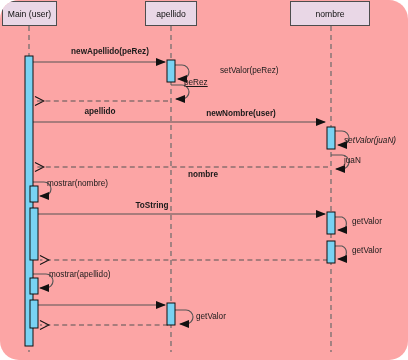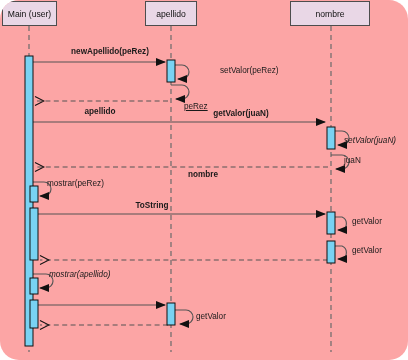--- a/index.html
+++ b/index.html
@@ -116,37 +116,37 @@
   </div>
 
   <div class="header-box" style="left:290px;top:1px;width:80px;height:25px;">
     <span>nombre</span>
   </div>
 
   <div class="lbl center" style="left:110px;top:47px;">newApellido(peRez)</div>
 
   <div class="lbl" style="left:184px;top:66px;margin-left:36px;">setValor(peRez)</div>
 
-  <div class="lbl" style="left:184px;top:102px;text-decoration:underline;">peRez</div>
+  <div class="lbl" style="left:184px;top:78px;text-decoration:underline;">peRez</div>
 
   <div class="lbl center" style="left:100px;top:107px;">apellido</div>
 
-  <div class="lbl center" style="left:241px;top:109px;">getValor(juaN)</div>
+  <div class="lbl center" style="left:241px;top:109px;">newNombre(user)</div>
 
   <div class="lbl" style="left:344px;top:136px;font-style:italic;">setValor(juaN)</div>
 
   <div class="lbl" style="left:344px;top:156px;text-align:right;">juaN</div>
 
   <div class="lbl center" style="left:203px;top:170px;">nombre</div>
 
-  <div class="lbl" style="left:47px;top:179px;">mostrar(peRez)</div>
+  <div class="lbl" style="left:47px;top:179px;">mostrar(nombre)</div>
 
   <div class="lbl center" style="left:152px;top:201px;">ToString</div>
 
   <div class="lbl" style="left:352px;top:217px;">getValor</div>
 
   <div class="lbl" style="left:352px;top:246px;">getValor</div>
 
-  <div class="lbl" style="left:49px;top:270px;font-style:italic;">mostrar(apellido)</div>
+  <div class="lbl" style="left:49px;top:270px;">mostrar(apellido)</div>
 
   <div class="lbl" style="left:196px;top:312px;">getValor</div>
 
 </div>
 
 </body></html>

